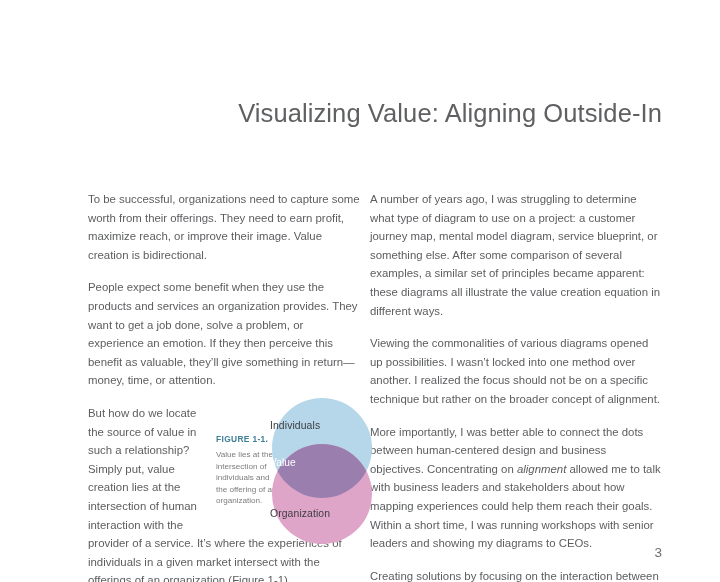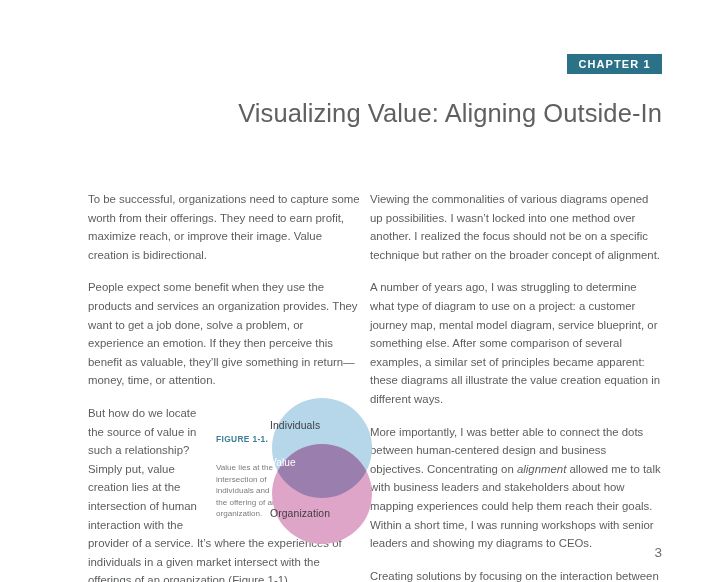--- a/index.html
+++ b/index.html
@@ -105,21 +105,21 @@
     font-size: 8.1px;
     line-height: 11.4px;
     color: #7b7c7e;
   }
   .fig-caption .fig-label {
     display: block;
     color: #3c7f97;
     font-weight: bold;
     font-size: 8.4px;
     letter-spacing: 0.35px;
-    margin-bottom: 17px;
+    margin-bottom: 4px;
   }
 
   .venn {
     position: absolute;
     left: 54px;
     top: 0px;
     width: 104px;
     height: 150px;
   }
 
@@ -142,36 +142,35 @@
     top: 545px;
     font-size: 13.5px;
     color: #6b6c6e;
   }
 </style>
 </head>
 <body>
 
 <div class="page">
 
-  <div class="chapter-badge">CHAPTER 1</div>
 
   <h1 class="chapter-title">Visualizing Value: Aligning Outside-In</h1>
 
   <div class="col col-left">
     <p>To be successful, organizations need to capture some worth from their offerings. They need to earn profit, maximize reach, or improve their image. Value creation is bidirectional.</p>
     <p>People expect some benefit when they use the products and services an organization provides. They want to get a job done, solve a problem, or experience an emotion. If they then perceive this benefit as valuable, they’ll give something in return—money, time, or attention.</p>
     <p>
       <span class="fig-float"></span>
       <span>But how do we locate the source of value in such a relationship? Simply put, value creation lies at the intersection of human interaction with the provider of a service. It’s where the experiences of individuals in a given market intersect with the offerings of an organization (Figure 1-1).</span>
     </p>
   </div>
 
   <div class="col col-right">
+    <p>A number of years ago, I was struggling to determine what type of diagram to use on a project: a customer journey map, mental model diagram, service blueprint, or something else. After some comparison of several examples, a similar set of principles became apparent: these diagrams all illustrate the value creation equation in different ways.</p>
     <p>Viewing the commonalities of various diagrams opened up possibilities. I wasn’t locked into one method over another. I realized the focus should not be on a specific technique but rather on the broader concept of alignment.</p>
-    <p>A number of years ago, I was struggling to determine what type of diagram to use on a project: a customer journey map, mental model diagram, service blueprint, or something else. After some comparison of several examples, a similar set of principles became apparent: these diagrams all illustrate the value creation equation in different ways.</p>
     <p><span>More importantly, I was better able to connect the dots between human-centered design and business objectives. Concentrating on </span><em>alignment</em><span> allowed me to talk with business </span><span>leaders and stakeholders about how mapping experiences could help them reach their goals. Within a short time, I was running workshops with senior leaders and showing my diagrams to CEOs.</span></p>
     <p><span>Creating solutions by focusing on the interaction between individuals and organizations represents a perspective referred to as </span></p>
   </div>
 
   <div class="figure-block">
 
     <div class="fig-caption">
       <span class="fig-label">FIGURE 1-1.</span>
       <span>Value lies at the intersection of individuals and the offering of an organization.</span>
     </div>

